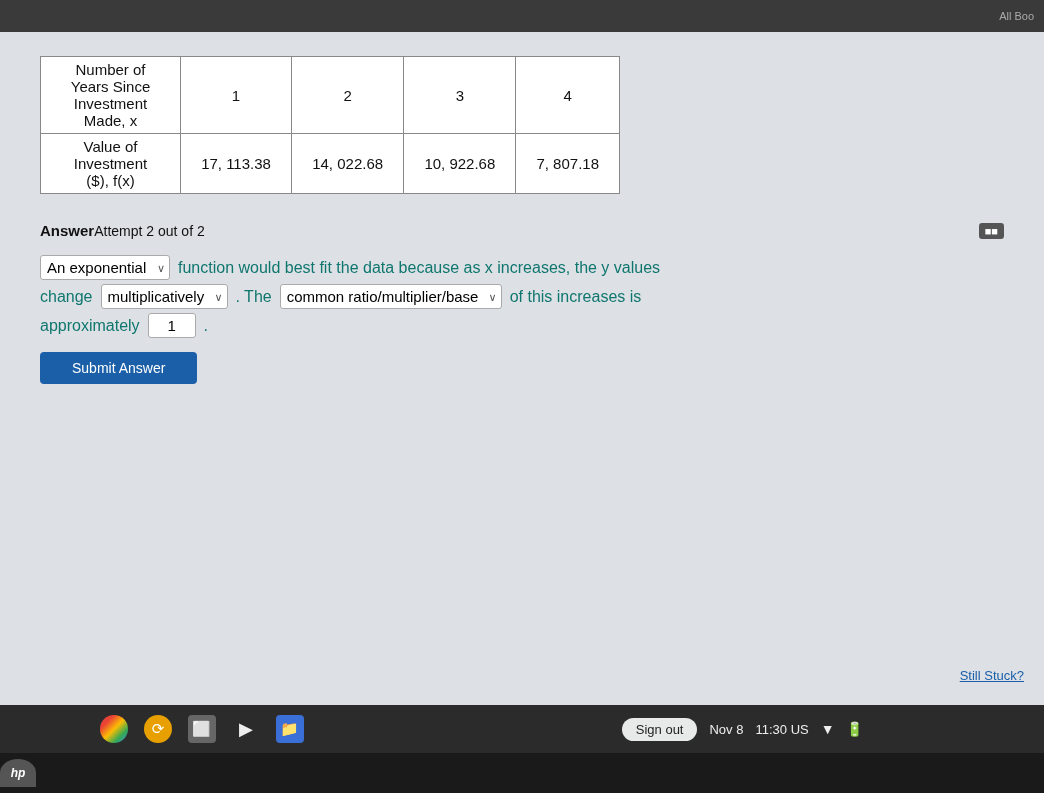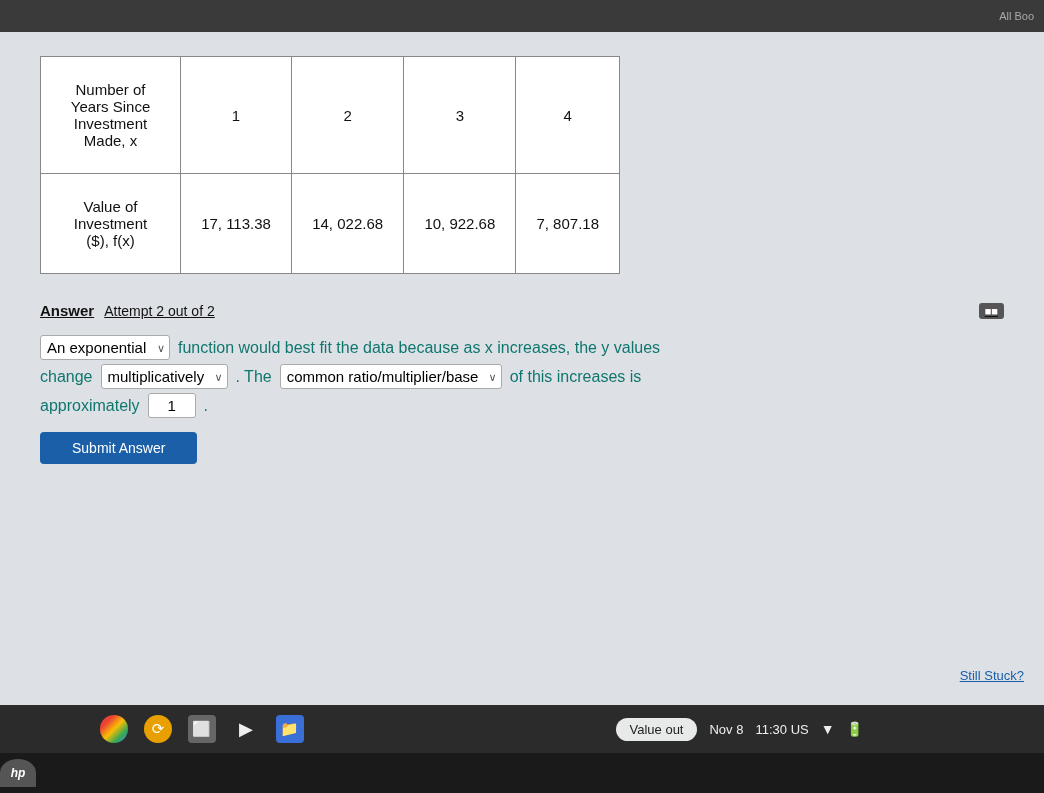--- a/index.html
+++ b/index.html
@@ -41,21 +41,21 @@
 
     
     .data-table {
       border-collapse: collapse;
       background: white;
       margin-bottom: 28px;
       width: 580px;
     }
     .data-table td, .data-table th {
       border: 1.5px solid #888;
-      padding: 24px 18px;
+      padding: 4px 18px;
       text-align: center;
       font-size: 15px;
       color: #111;
     }
     .data-table .row-header {
       text-align: center;
       font-weight: normal;
       width: 140px;
       background: white;
     }
@@ -66,22 +66,21 @@
     }
 
     
     .answer-label {
       font-size: 15px;
       font-weight: bold;
       color: #111;
       margin-bottom: 16px;
       display: flex;
       align-items: flex-end;
-      gap: 10px;
-      text-decoration: underline;
+      gap: 0;
     }
     .answer-label .attempt {
       font-weight: normal;
       font-size: 14px;
     }
     .attempt-badge {
       background: #555;
       color: white;
       font-size: 11px;
       padding: 2px 6px;
@@ -326,21 +325,21 @@
   <div class="still-stuck">Still Stuck?</div>
 
   <div class="taskbar">
     <div class="taskbar-icon chrome" style="width:28px;height:28px;border-radius:50%;"></div>
     <div class="taskbar-icon" style="background:#e8a000;width:28px;height:28px;border-radius:50%;color:white;font-size:15px;">⟳</div>
     <div class="taskbar-icon" style="background:#666;width:28px;height:28px;border-radius:4px;color:white;font-size:15px;">⬜</div>
     <div class="taskbar-icon" style="background:transparent;width:28px;height:28px;color:#eee;font-size:18px;">▶</div>
     <div class="taskbar-icon" style="background:#3a6fd8;width:28px;height:28px;border-radius:4px;color:white;font-size:15px;">📁</div>
 
     <div class="taskbar-right">
-      <button class="sign-out-btn">Value out</button>
+      <button class="sign-out-btn">Sign out</button>
       <span>Nov 8</span>
       <span>11:30 US</span>
       <span style="font-size:14px;">▼</span>
       <span style="font-size:14px;">🔋</span>
     </div>
   </div>
 
   <div class="hp-bar">
     <div class="hp-logo">
       <span>hp</span>

